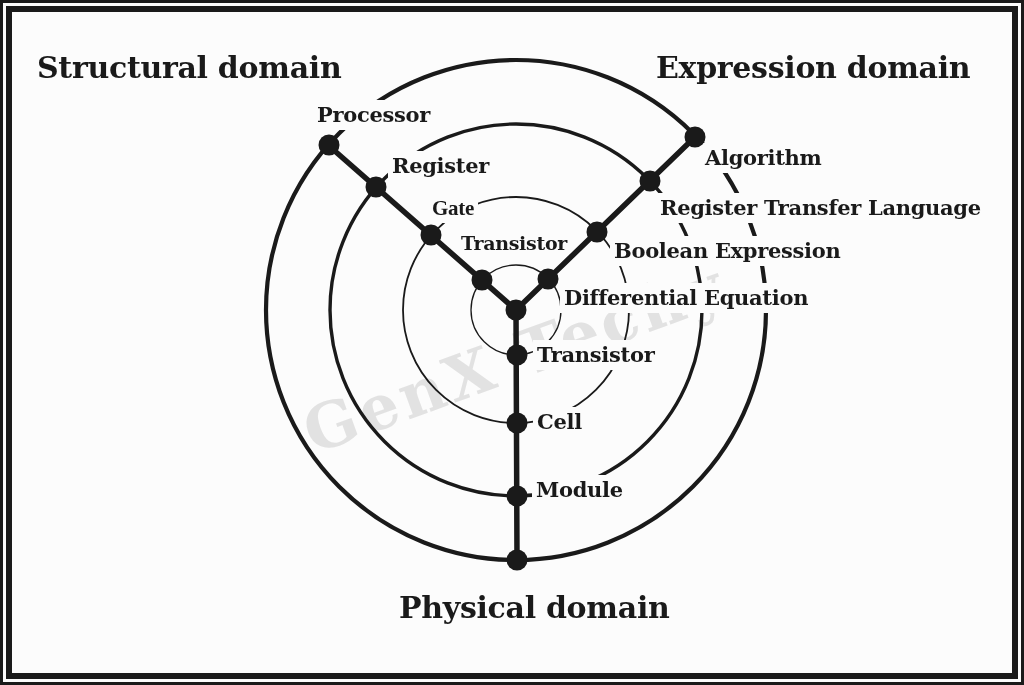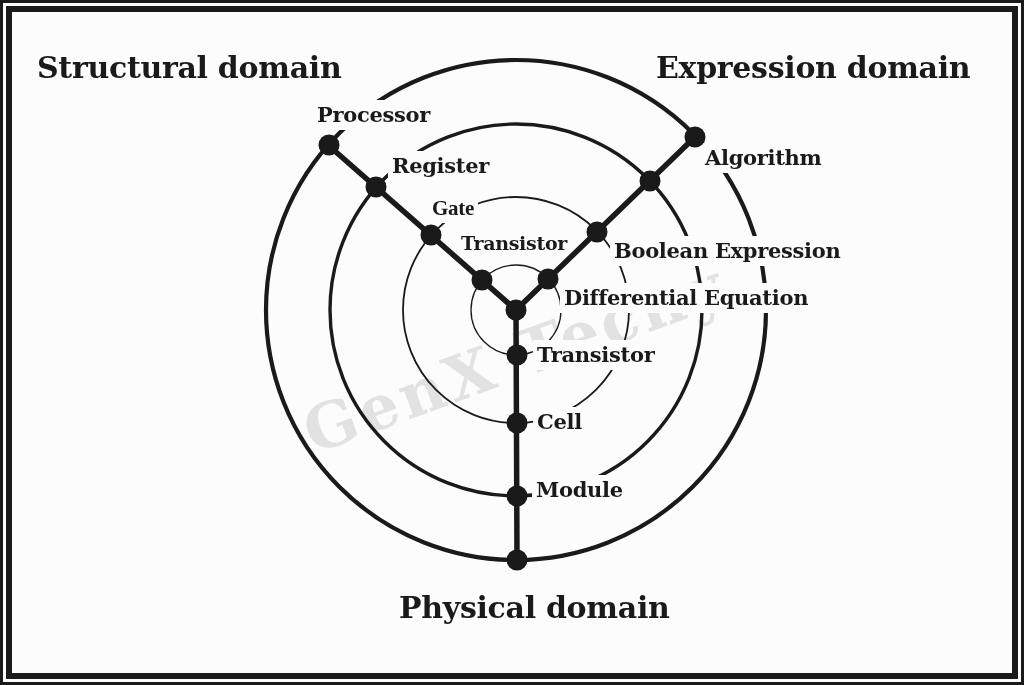--- a/index.html
+++ b/index.html
@@ -79,20 +79,21 @@
     <circle class="ring" cx="516" cy="310" r="113" stroke-width="1.8"></circle>
     <circle class="ring" cx="516" cy="310" r="45" stroke-width="1.3"></circle>
   </svg>
 
   <span class="node-label p-processor">Processor</span>
   <span class="node-label p-register">Register</span>
   <span class="node-label p-gate">Gate</span>
   <span class="node-label p-transistor-s">Transistor</span>
 
   <span class="node-label p-algorithm">Algorithm</span>
+  <span class="node-label p-rtl">Register Transfer Language</span>
   <span class="node-label p-boolean">Boolean Expression</span>
   <span class="node-label p-diffeq">Differential Equation</span>
 
   <span class="node-label p-module">Module</span>
   <span class="node-label p-cell">Cell</span>
   <span class="node-label p-transistor-p">Transistor</span>
 
   <svg class="layer axes" viewBox="0 0 1024 685">
     <line class="axis-line" x1="516" y1="310" x2="328" y2="145" stroke-width="5.5"></line>
     <line class="axis-line" x1="516" y1="310" x2="696" y2="136" stroke-width="5.5"></line>

